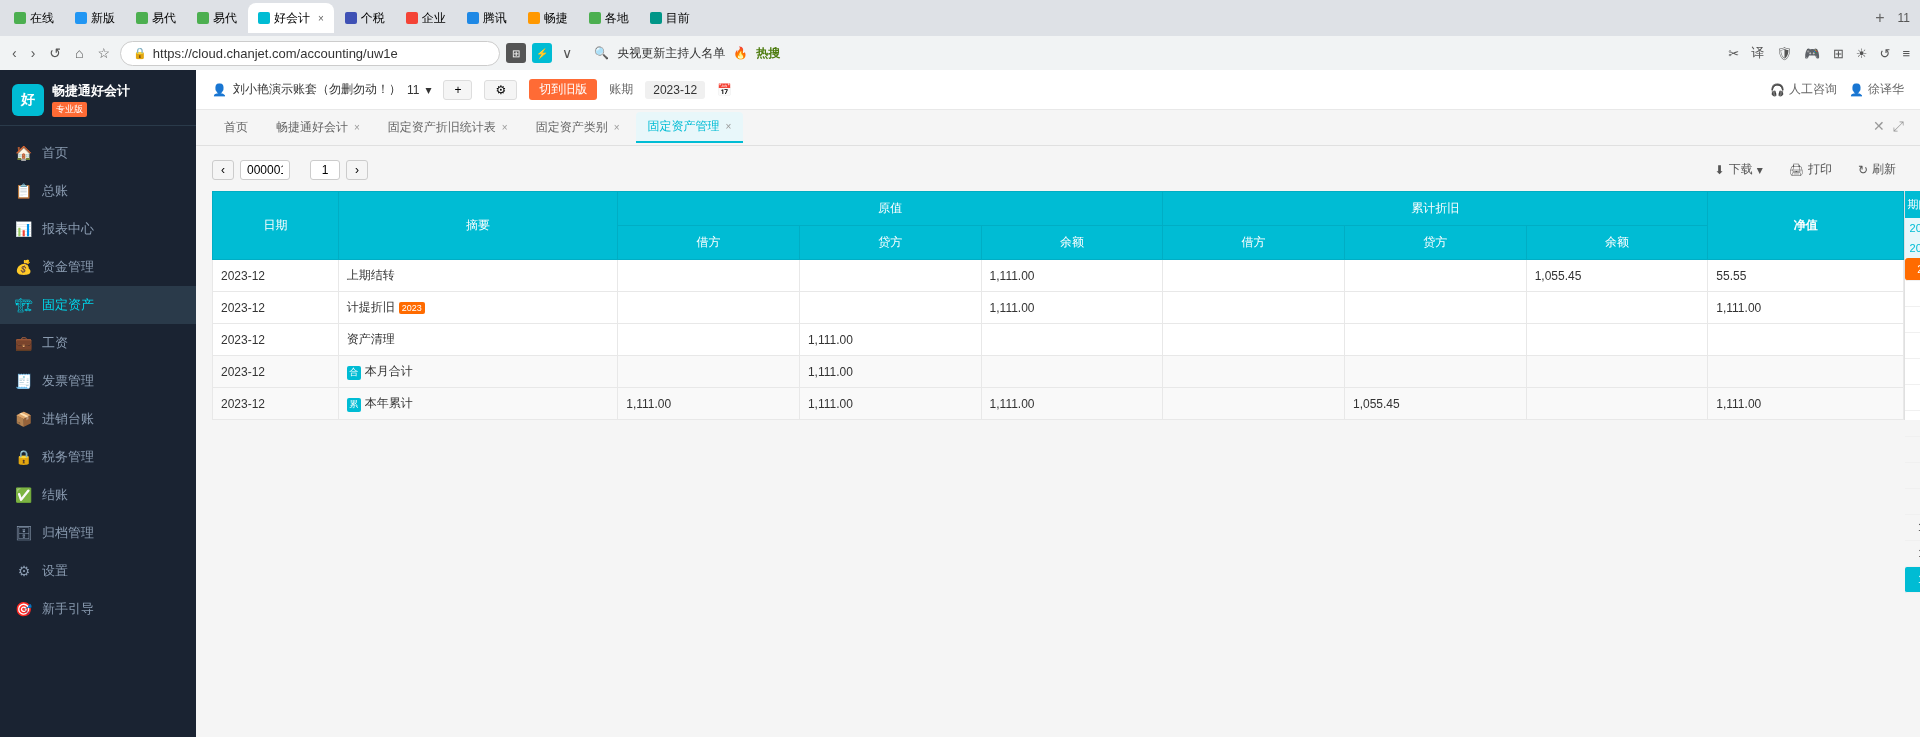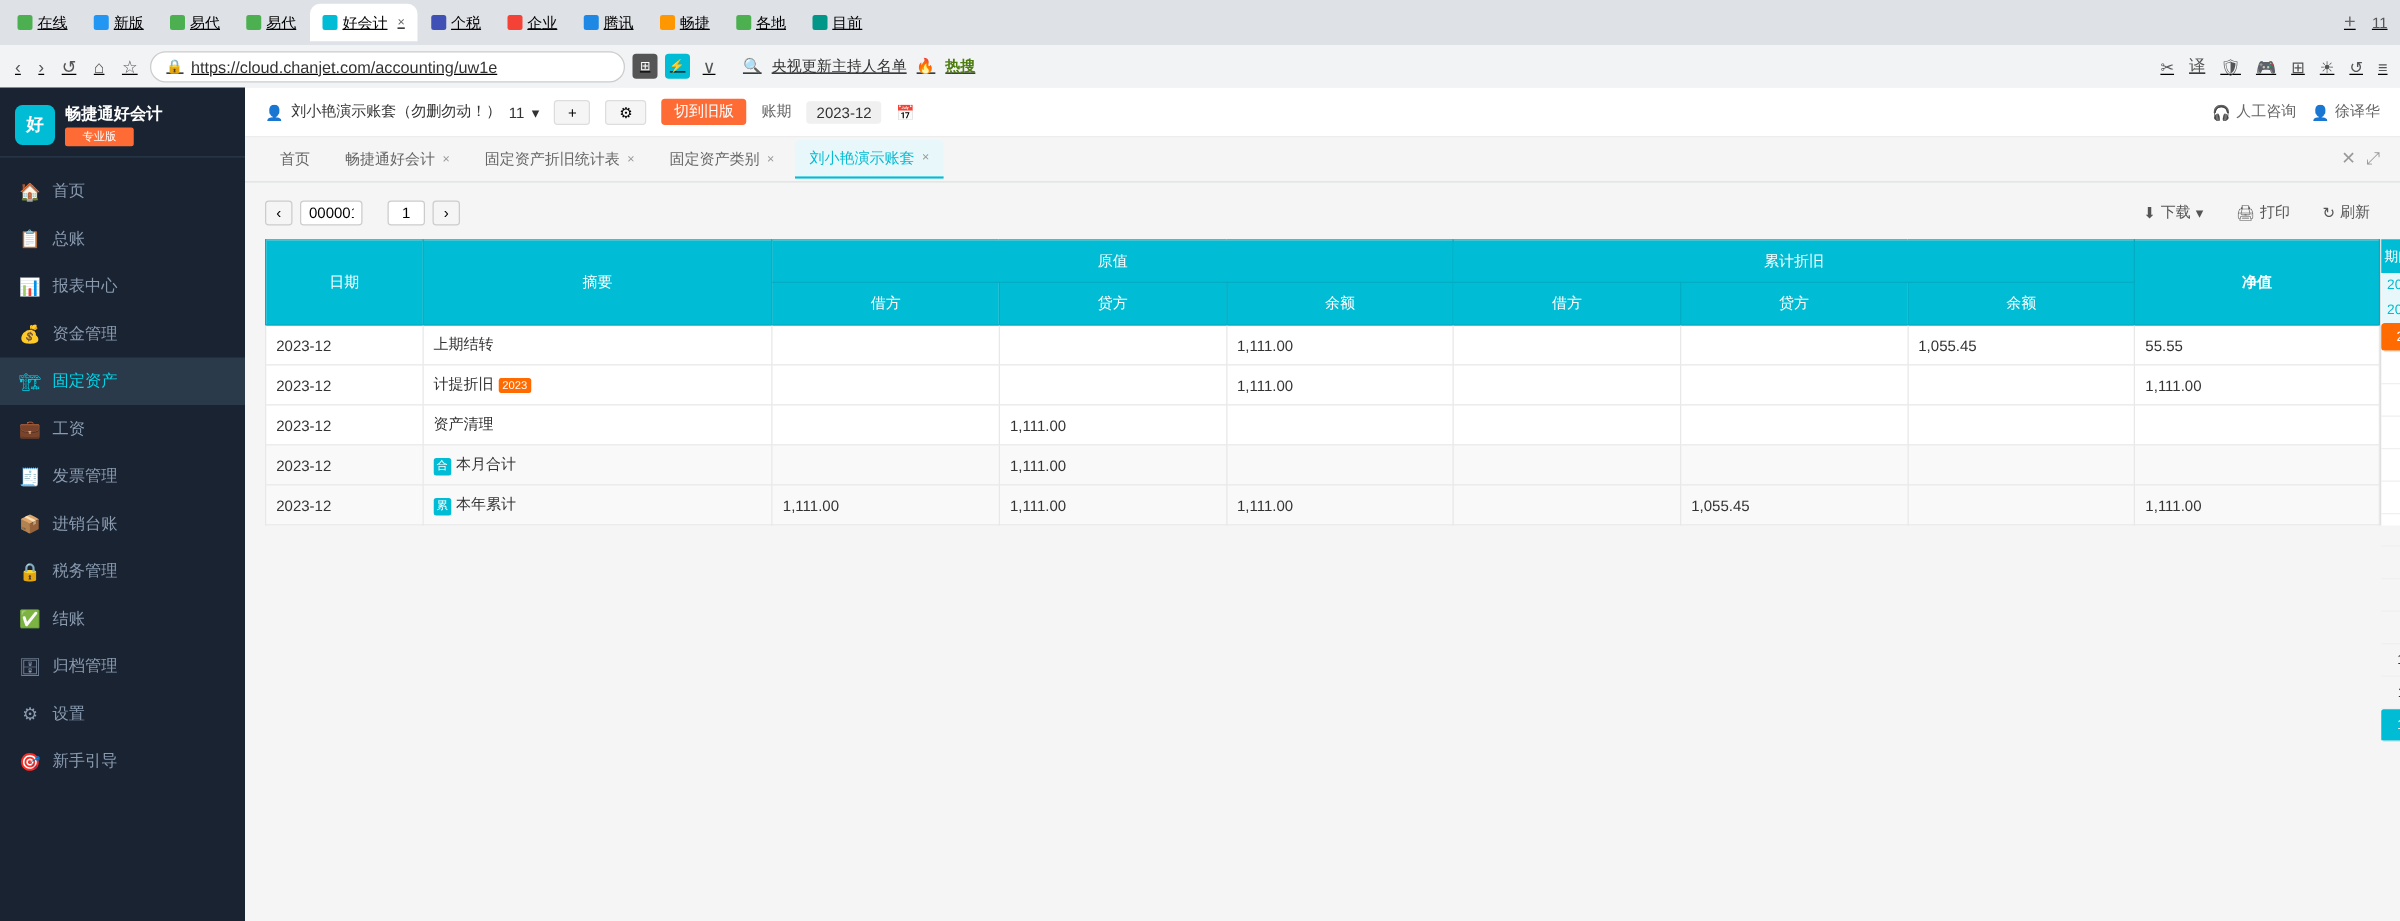--- a/index.html
+++ b/index.html
@@ -1,19 +1,19 @@
 <!DOCTYPE html>
 <html><head>
   <meta charset="utf-8">
   <style>
     * { margin: 0; padding: 0; box-sizing: border-box; }
     body { font-family: 'Microsoft YaHei', Arial, sans-serif; font-size: 12px; background: #f0f0f0; width: 1920px; height: 737px; overflow: hidden; }
 
     
-    .browser-chrome { background: #dee1e6; height: 70px; text-decoration: underline; }
+    .browser-chrome { background: #dee1e6; height: 70px; }
     .tab-bar { display: flex; align-items: center; height: 36px; background: #dee1e6; padding: 0 4px; gap: 1px; }
     .tab { display: flex; align-items: center; height: 30px; padding: 0 10px; border-radius: 8px 8px 0 0; font-size: 12px; background: #dee1e6; cursor: pointer; gap: 4px; white-space: nowrap; }
     .tab.active { background: #fff; }
     .tab .close-btn { font-size: 10px; color: #666; margin-left: 4px; cursor: pointer; }
     .tab-new { background: none; border: none; font-size: 16px; cursor: pointer; padding: 0 6px; color: #666; }
 
     .browser-toolbar { display: flex; align-items: center; height: 34px; background: #f1f3f4; padding: 0 8px; gap: 6px; }
     .nav-btn { background: none; border: none; cursor: pointer; font-size: 14px; color: #555; padding: 2px 4px; }
     .address-bar { flex: 0 0 380px; background: #fff; border: 1px solid #ccc; border-radius: 16px; padding: 4px 12px; font-size: 12px; display: flex; align-items: center; gap: 6px; }
     .address-text { color: #333; font-size: 13px; }
@@ -21,21 +21,21 @@
     .toolbar-icons { display: flex; align-items: center; gap: 8px; }
     .toolbar-icon-btn { background: none; border: none; cursor: pointer; font-size: 13px; color: #555; padding: 2px; }
 
     
     .app-container { display: flex; height: 667px; background: #f0f2f5; }
 
     
     .sidebar { width: 196px; background: #1a2332; display: flex; flex-direction: column; height: 100%; }
     .sidebar-logo { padding: 12px 12px 8px; display: flex; align-items: center; gap: 8px; border-bottom: 1px solid #2a3a4a; }
     .logo-icon { width: 32px; height: 32px; background: #00bcd4; border-radius: 6px; display: flex; align-items: center; justify-content: center; color: white; font-weight: bold; font-size: 14px; }
-    .logo-badge { background: #ff6b35; color: #fff; font-size: 9px; padding: 1px 14px; border-radius: 2px; margin-top: 2px; display: inline-block; }
+    .logo-badge { background: #ff6b35; color: #fff; font-size: 9px; padding: 1px 4px; border-radius: 2px; margin-top: 2px; display: inline-block; }
     .sidebar-nav { flex: 1; overflow-y: auto; padding: 8px 0; }
     .nav-item { display: flex; align-items: center; gap: 10px; padding: 10px 16px; cursor: pointer; color: #8a9bb0; font-size: 13px; transition: background 0.2s; }
     .nav-item.active { background: #2a3a4a; color: #00d4e8; }
     .nav-icon { width: 16px; height: 16px; display: flex; align-items: center; justify-content: center; font-size: 14px; }
 
     
     .main-content { flex: 1; display: flex; flex-direction: column; overflow: hidden; }
 
     
     .top-bar { background: #fff; height: 40px; display: flex; align-items: center; padding: 0 16px; gap: 12px; border-bottom: 1px solid #e8e8e8; font-size: 12px; }
@@ -279,21 +279,21 @@
         </div>
         <div class="page-tab">
           <span>固定资产折旧统计表</span>
           <span class="tab-close">×</span>
         </div>
         <div class="page-tab">
           <span>固定资产类别</span>
           <span class="tab-close">×</span>
         </div>
         <div class="page-tab active">
-          <span>刘小艳演示账套</span>
+          <span>固定资产管理</span>
           <span class="tab-close">×</span>
         </div>
       </div>
 
     <div style="position:relative;">
       <div style="position:absolute;right:16px;top:-28px;display:flex;gap:8px;z-index:10;">
         <span style="cursor:pointer;color:#999;font-size:14px;">✕</span>
         <span style="cursor:pointer;color:#999;font-size:14px;">⤢</span>
       </div>
     </div>

